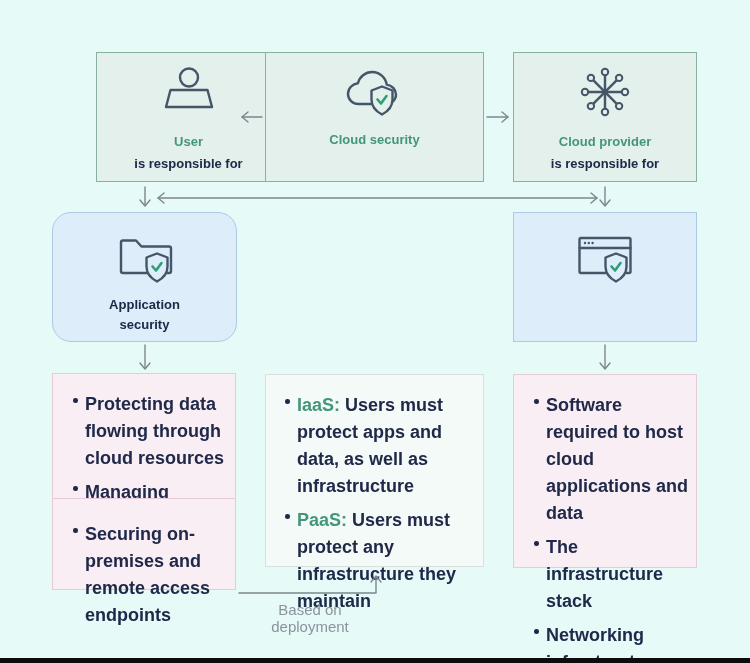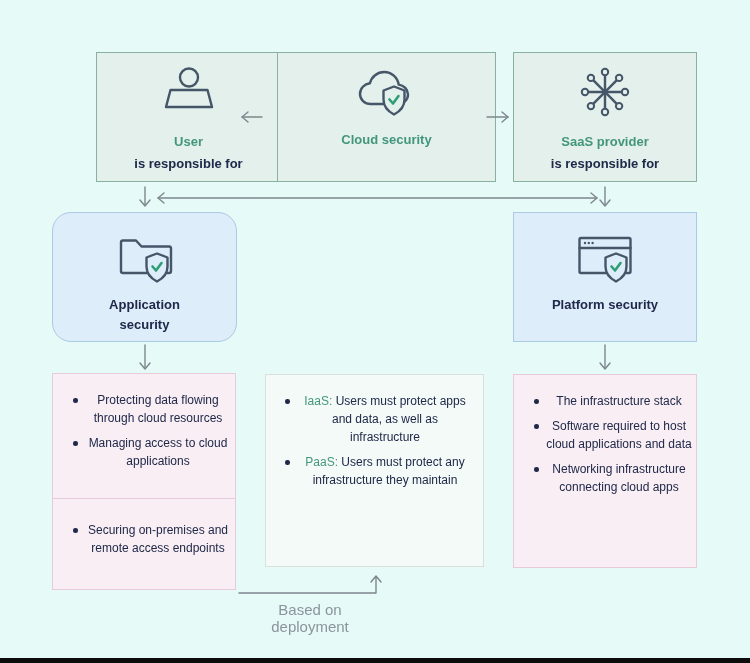--- a/index.html
+++ b/index.html
@@ -28,21 +28,21 @@
   .box-blue{background:var(--blue-box-bg);border-color:var(--blue-box-border);padding-top:20px;}
   .box-pink{background:var(--pink-box-bg);border-color:var(--pink-box-border);}
   .box-neutral{background:var(--neutral-box-bg);border-color:var(--neutral-box-border);}
   .list-box{align-items:flex-start;text-align:left;padding:17px 4px 10px 20px;}
   .list-box.center{padding:17px 10px 10px 26px;}
   .icon-wrap{margin-bottom:16px;}
   .box-blue .icon-wrap{margin-bottom:8px;}
   .t-green{color:var(--green-text);font-size:13px;font-weight:bold;margin-bottom:4px;line-height:1.4;}
   .t-navy{color:var(--navy-text);font-size:13px;font-weight:bold;line-height:1.4;text-align:right;}
   .blue-label{color:var(--navy-text);font-size:13px;font-weight:bold;line-height:1.55;width:120px;}
-  .blist{margin:0;padding:0;list-style:none;color:var(--navy-text);font-size:12px;font-weight:normal;line-height:1.5;text-align:center;}
+  .blist{margin:0;padding:0;list-style:none;color:var(--navy-text);font-size:18px;font-weight:bold;line-height:1.5;}
   .blist li{position:relative;padding-left:12px;margin-bottom:7px;}
   .blist li::before{content:"";position:absolute;left:0;top:7px;width:4.5px;height:4.5px;border-radius:50%;background:var(--navy-text);}
   .term{color:var(--green-text);}
   .ic{stroke:var(--icon-stroke);fill:none;stroke-width:2.4;stroke-linecap:round;stroke-linejoin:round;}
   .ic-thin{stroke-width:2;}
   .dot{fill:var(--icon-stroke);stroke:none;}
   .sf-green{fill:var(--green-box-bg);}
   .sf-blue{fill:var(--blue-box-bg);}
   .chk{stroke:var(--check-green);fill:none;stroke-width:2.6;stroke-linecap:round;stroke-linejoin:round;}
   .arrows{position:absolute;left:0;top:0;pointer-events:none;}
@@ -59,21 +59,21 @@
     <div class="icon-wrap">
       <svg width="54" height="46" viewBox="0 0 54 46" class="ic">
         <circle cx="27" cy="10.5" r="9"></circle>
         <path d="M4 40 L8.5 23 H45.5 L50 40 Z"></path>
       </svg>
     </div>
     <div class="t-green">User</div>
     <div class="t-navy">is responsible for</div>
   </div>
 
-  <div class="box box-green" style="left:265px;top:52px;width:219px;height:130px;margin-left:12px;">
+  <div class="box box-green" style="left:265px;top:52px;width:219px;height:130px;">
     <div class="icon-wrap" style="margin-bottom:10px;">
       <svg width="64" height="50" viewBox="0 0 64 50">
         <path class="ic" d="M17.5 37 H43.5 C48.8 37 53 32.8 53 27.6 C53 22.4 48.9 18.2 43.7 17.6 C42.6 10.6 36.6 5 29.2 5 C22.3 5 16.5 9.8 14.9 16.3 C9.4 16.8 5 21.4 5 26.9 C5 32.5 9.7 37 15.5 37 Z"></path>
         <g transform="translate(39,33)">
           <path class="ic sf-green" d="M0 -13.5 L10.5 -9.5 V-0.5 C10.5 6.5 6.3 11.2 0 14.5 C-6.3 11.2 -10.5 6.5 -10.5 -0.5 V-9.5 Z"></path>
           <path class="chk" d="M-4.5 -0.5 L-1 3.5 L4.5 -4"></path>
         </g>
       </svg>
     </div>
     <div class="t-green">Cloud security</div>
@@ -93,21 +93,21 @@
           <circle cx="-20" cy="0" r="3.2"></circle>
           <circle cx="0" cy="20" r="3.2"></circle>
           <circle cx="0" cy="-20" r="3.2"></circle>
           <circle cx="14.1" cy="14.1" r="3.2"></circle>
           <circle cx="-14.1" cy="14.1" r="3.2"></circle>
           <circle cx="14.1" cy="-14.1" r="3.2"></circle>
           <circle cx="-14.1" cy="-14.1" r="3.2"></circle>
         </g>
       </svg>
     </div>
-    <div class="t-green">SaaS provider</div>
+    <div class="t-green">Cloud provider</div>
     <div class="t-navy">is responsible for</div>
   </div>
 
   <div class="box box-blue" style="left:52px;top:212px;width:185px;height:130px;border-radius:19px;">
     <div class="icon-wrap">
       <svg width="60" height="50" viewBox="0 0 60 50">
         <path class="ic" d="M6 38 V9.5 a2 2 0 0 1 2 -2 h13 l5.5 6 h27.5 a2 2 0 0 1 2 2 v22.5 a2 2 0 0 1 -2 2 H8 a2 2 0 0 1 -2 -2 Z"></path>
         <g transform="translate(42,34)">
           <path class="ic sf-blue" d="M0 -13.5 L10.5 -9.5 V-0.5 C10.5 6.5 6.3 11.2 0 14.5 C-6.3 11.2 -10.5 6.5 -10.5 -0.5 V-9.5 Z"></path>
           <path class="chk" d="M-4.5 -0.5 L-1 3.5 L4.5 -4"></path>
@@ -124,41 +124,40 @@
         <line class="ic" x1="4.5" y1="15" x2="55.5" y2="15" stroke-width="2"></line>
         <circle class="dot" cx="10" cy="10" r="1.2"></circle>
         <circle class="dot" cx="13.8" cy="10" r="1.2"></circle>
         <circle class="dot" cx="17.6" cy="10" r="1.2"></circle>
         <g transform="translate(41,34)">
           <path class="ic sf-blue" d="M0 -13.5 L10.5 -9.5 V-0.5 C10.5 6.5 6.3 11.2 0 14.5 C-6.3 11.2 -10.5 6.5 -10.5 -0.5 V-9.5 Z"></path>
           <path class="chk" d="M-4.5 -0.5 L-1 3.5 L4.5 -4"></path>
         </g>
       </svg>
     </div>
-    <div class="blue-label">Platform security</div>
   </div>
 
   <div class="box box-pink list-box" style="left:52px;top:373px;width:184px;height:131px;">
     <ul class="blist">
       <li>Protecting data flowing through cloud resources</li>
       <li>Managing access to cloud applications</li>
     </ul>
   </div>
 
   <div class="box box-neutral list-box center" style="left:265px;top:374px;width:219px;height:193px;padding-left:19px;">
     <ul class="blist">
       <li><span class="term">IaaS:</span> <span>Users must protect apps and data, as well as infrastructure</span></li>
       <li><span class="term">PaaS:</span> <span>Users must protect any infrastructure they maintain</span></li>
     </ul>
   </div>
 
   <div class="box box-pink list-box" style="left:513px;top:374px;width:184px;height:194px;">
     <ul class="blist">
+      <li>Software required to host cloud applications and data</li>
       <li>The infrastructure stack</li>
-      <li>Software required to host cloud applications and data</li>
       <li>Networking infrastructure connecting cloud apps</li>
     </ul>
   </div>
 
   <div class="box box-pink list-box" style="left:52px;top:498px;width:184px;height:92px;padding-top:22px;">
     <ul class="blist">
       <li>Securing on-premises and remote access endpoints</li>
     </ul>
   </div>
 

